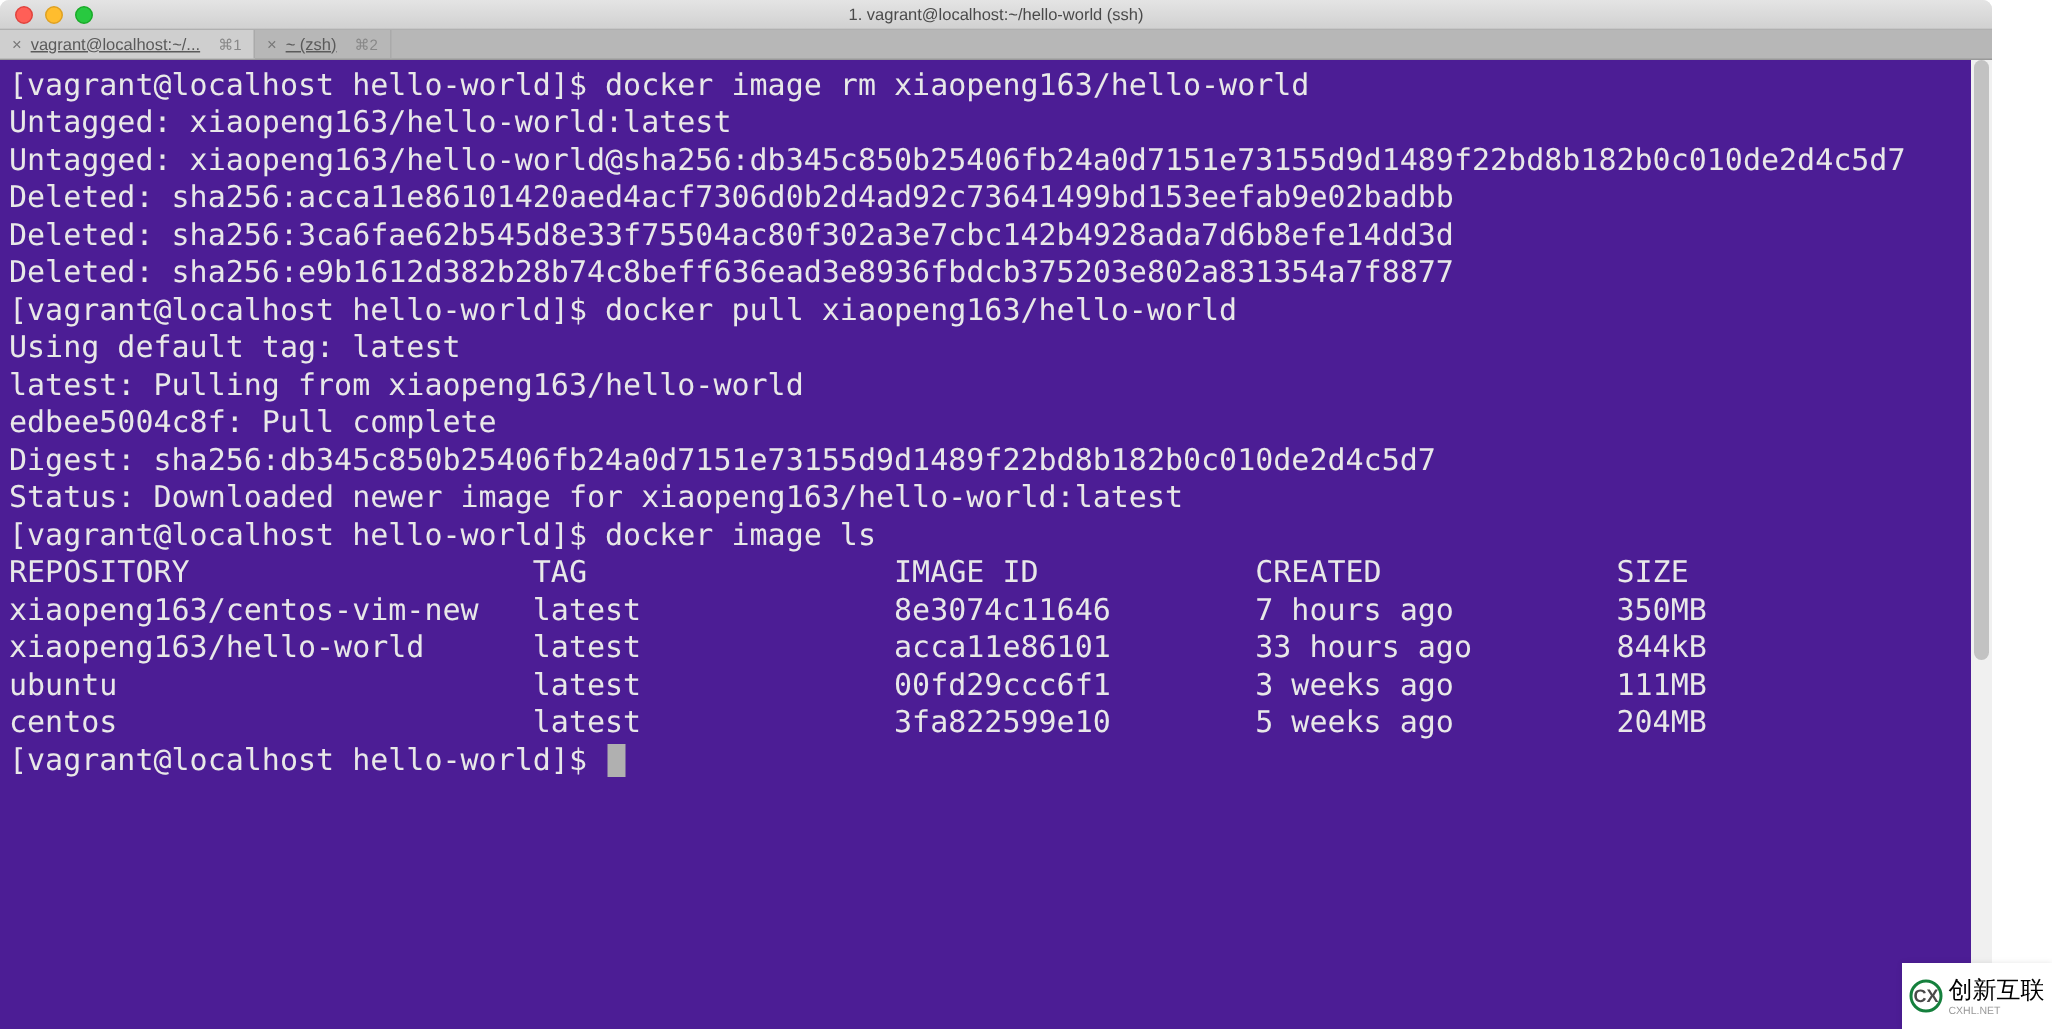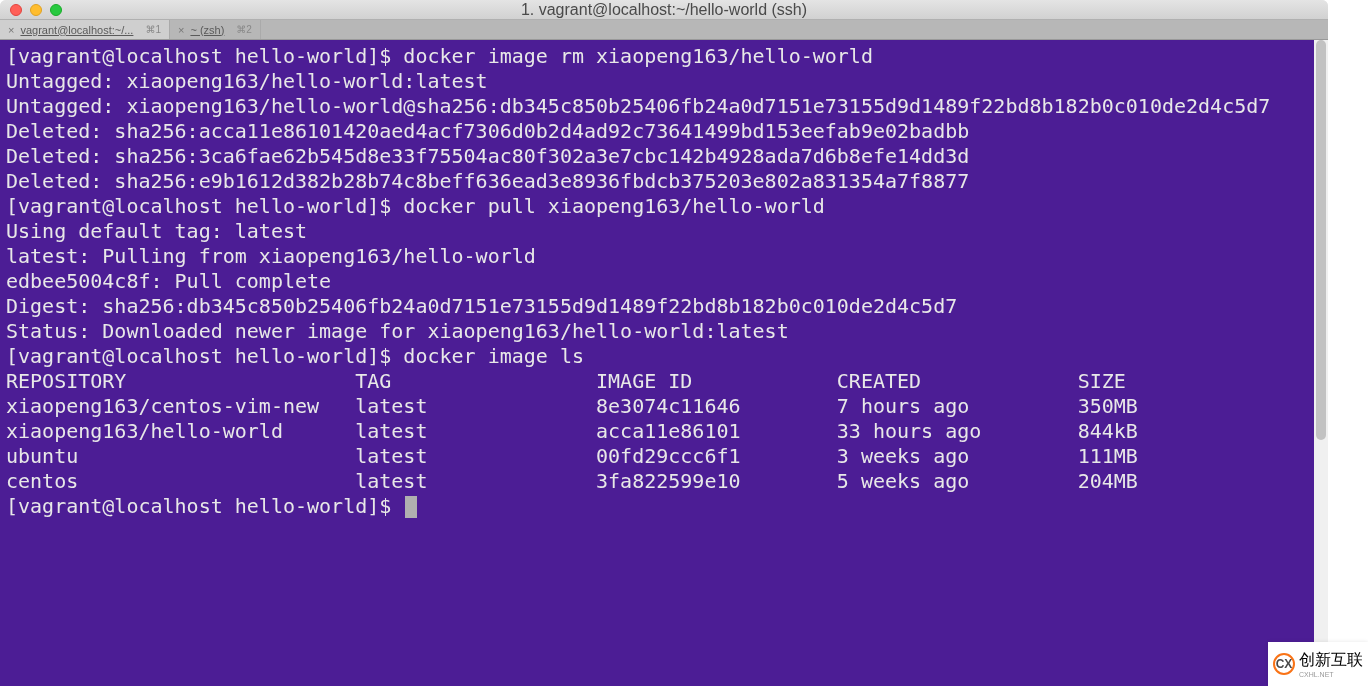--- a/index.html
+++ b/index.html
@@ -37,21 +37,21 @@
     height: 12px;
     border-radius: 50%;
   }
   .light.red { background: #ff5f57; border: 0.5px solid #e0443e; }
   .light.yellow { background: #ffbd2e; border: 0.5px solid #dea123; }
   .light.green { background: #28c940; border: 0.5px solid #1aab29; }
   .window-title {
     position: absolute;
     left: 50%;
     transform: translateX(-50%);
-    font-size: 16px;
+    font-size: 11px;
     color: #4a4a4a;
   }
   .tab-bar {
     height: 20px;
     background: #b7b7b7;
     display: flex;
     align-items: stretch;
     font-size: 11px;
     color: #5a5a5a;
     border-bottom: 1px solid #999;
@@ -128,21 +128,21 @@
     background: #ffffff;
     display: flex;
     align-items: center;
     justify-content: center;
     gap: 4px;
     box-shadow: 0 0 4px rgba(0,0,0,0.1);
   }
   .wm-logo {
     width: 22px;
     height: 22px;
-    border: 2px solid #f97316;
+    border: 2px solid #15803d;
     border-radius: 50%;
     display: flex;
     align-items: center;
     justify-content: center;
     font-size: 12px;
     font-weight: bold;
     color: #4a4a4a;
   }
   .wm-sub {
     font-size: 7px;

